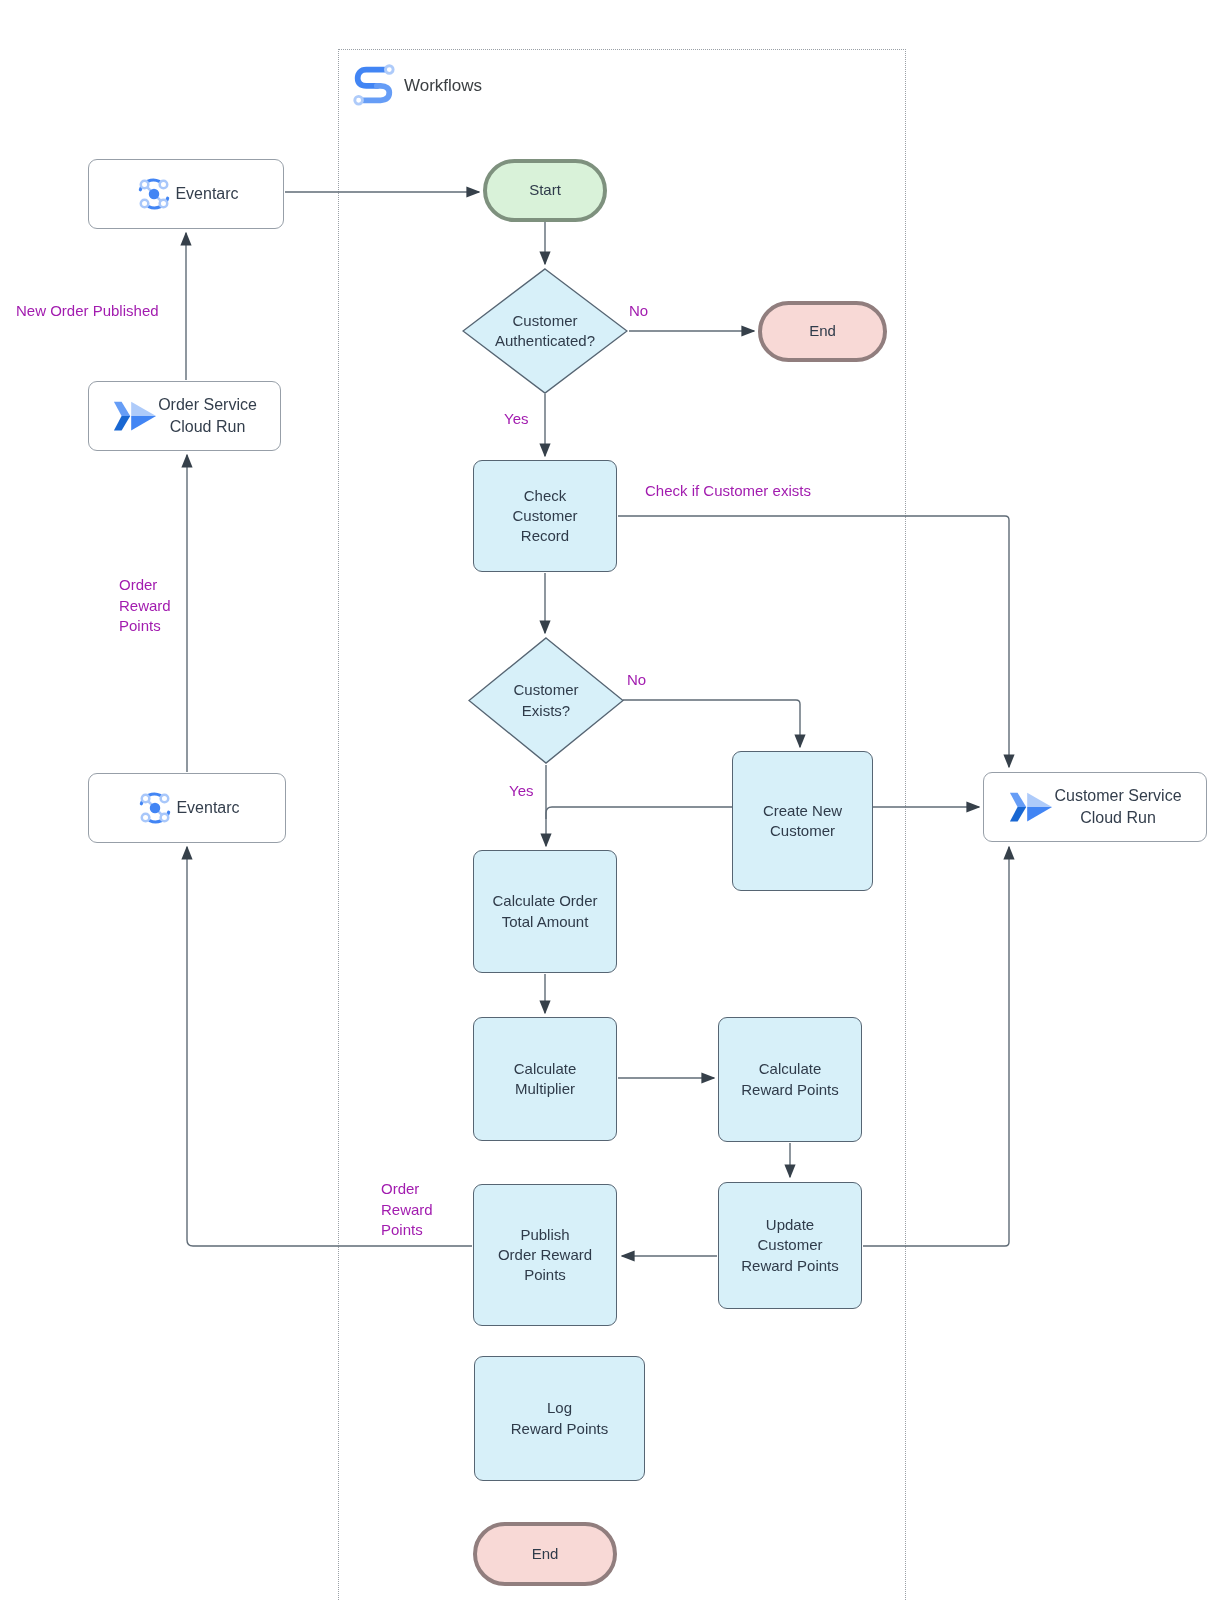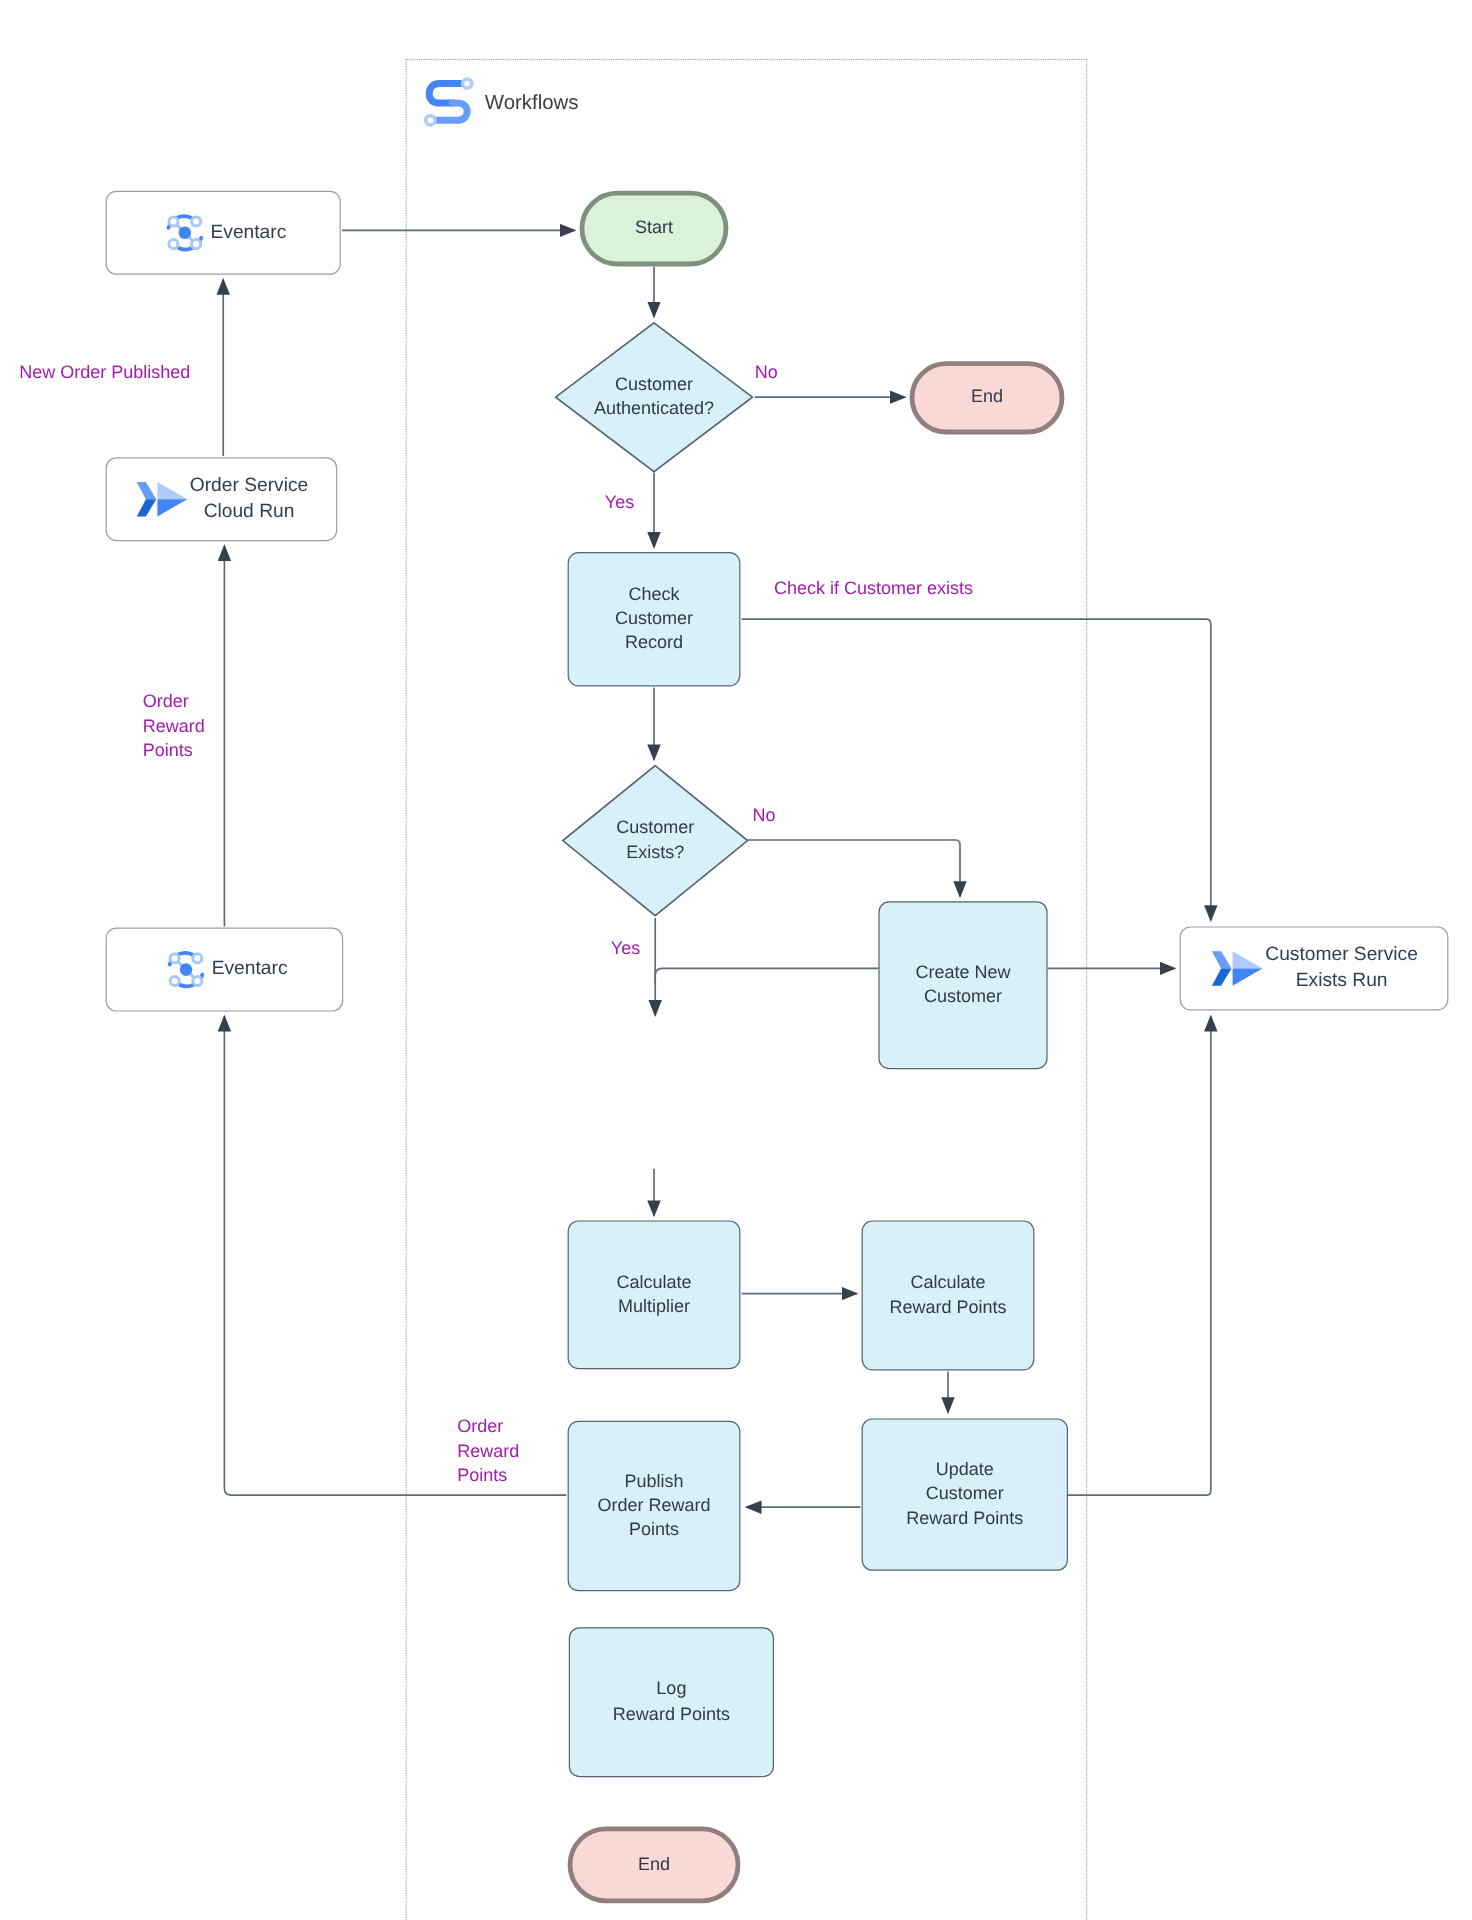--- a/index.html
+++ b/index.html
@@ -108,21 +108,21 @@
   </div>
 
   <div class="node service" style="left:983px;top:743px;width:224px;height:70px;">
     <svg class="icon" width="46" height="36" viewBox="0 0 48 36">
       <polygon points="2,3 10,3 19,18 10,18" fill="#669df6"></polygon>
       <polygon points="10,18 19,18 10,33 2,33" fill="#1967d2"></polygon>
       <polygon points="20,3 46,18 20,18" fill="#aecbfa"></polygon>
       <polygon points="20,18 46,18 20,33" fill="#4285f4"></polygon>
     </svg>
     <span class="label">Customer Service
-Exists Run</span>
+Cloud Run</span>
   </div>
 
   <div class="node terminal green" style="left:483px;top:130px;width:124px;height:63px;">
     <span class="label">Start</span>
   </div>
 
   <div class="node terminal pink" style="left:758px;top:272px;width:129px;height:61px;">
     <span class="label">End</span>
   </div>
 
@@ -150,38 +150,42 @@
     <span class="label">Check
 Customer
 Record</span>
   </div>
 
   <div class="node process" style="left:732px;top:722px;width:141px;height:140px;">
     <span class="label">Create New
 Customer</span>
   </div>
 
+  <div class="node process" style="left:473px;top:821px;width:144px;height:123px;">
+    <span class="label">Calculate Order
+Total Amount</span>
+  </div>
 
   <div class="node process" style="left:473px;top:988px;width:144px;height:124px;">
     <span class="label">Calculate
 Multiplier</span>
   </div>
 
   <div class="node process" style="left:718px;top:988px;width:144px;height:125px;">
     <span class="label">Calculate
 Reward Points</span>
   </div>
 
   <div class="node process" style="left:473px;top:1155px;width:144px;height:142px;">
     <span class="label">Publish
 Order Reward
 Points</span>
   </div>
 
-  <div class="node process" style="left:718px;top:1153px;width:172px;height:127px;">
+  <div class="node process" style="left:718px;top:1153px;width:144px;height:127px;">
     <span class="label">Update
 Customer
 Reward Points</span>
   </div>
 
   <div class="node process" style="left:474px;top:1327px;width:171px;height:125px;">
     <span class="label">Log
 Reward Points</span>
   </div>
 

